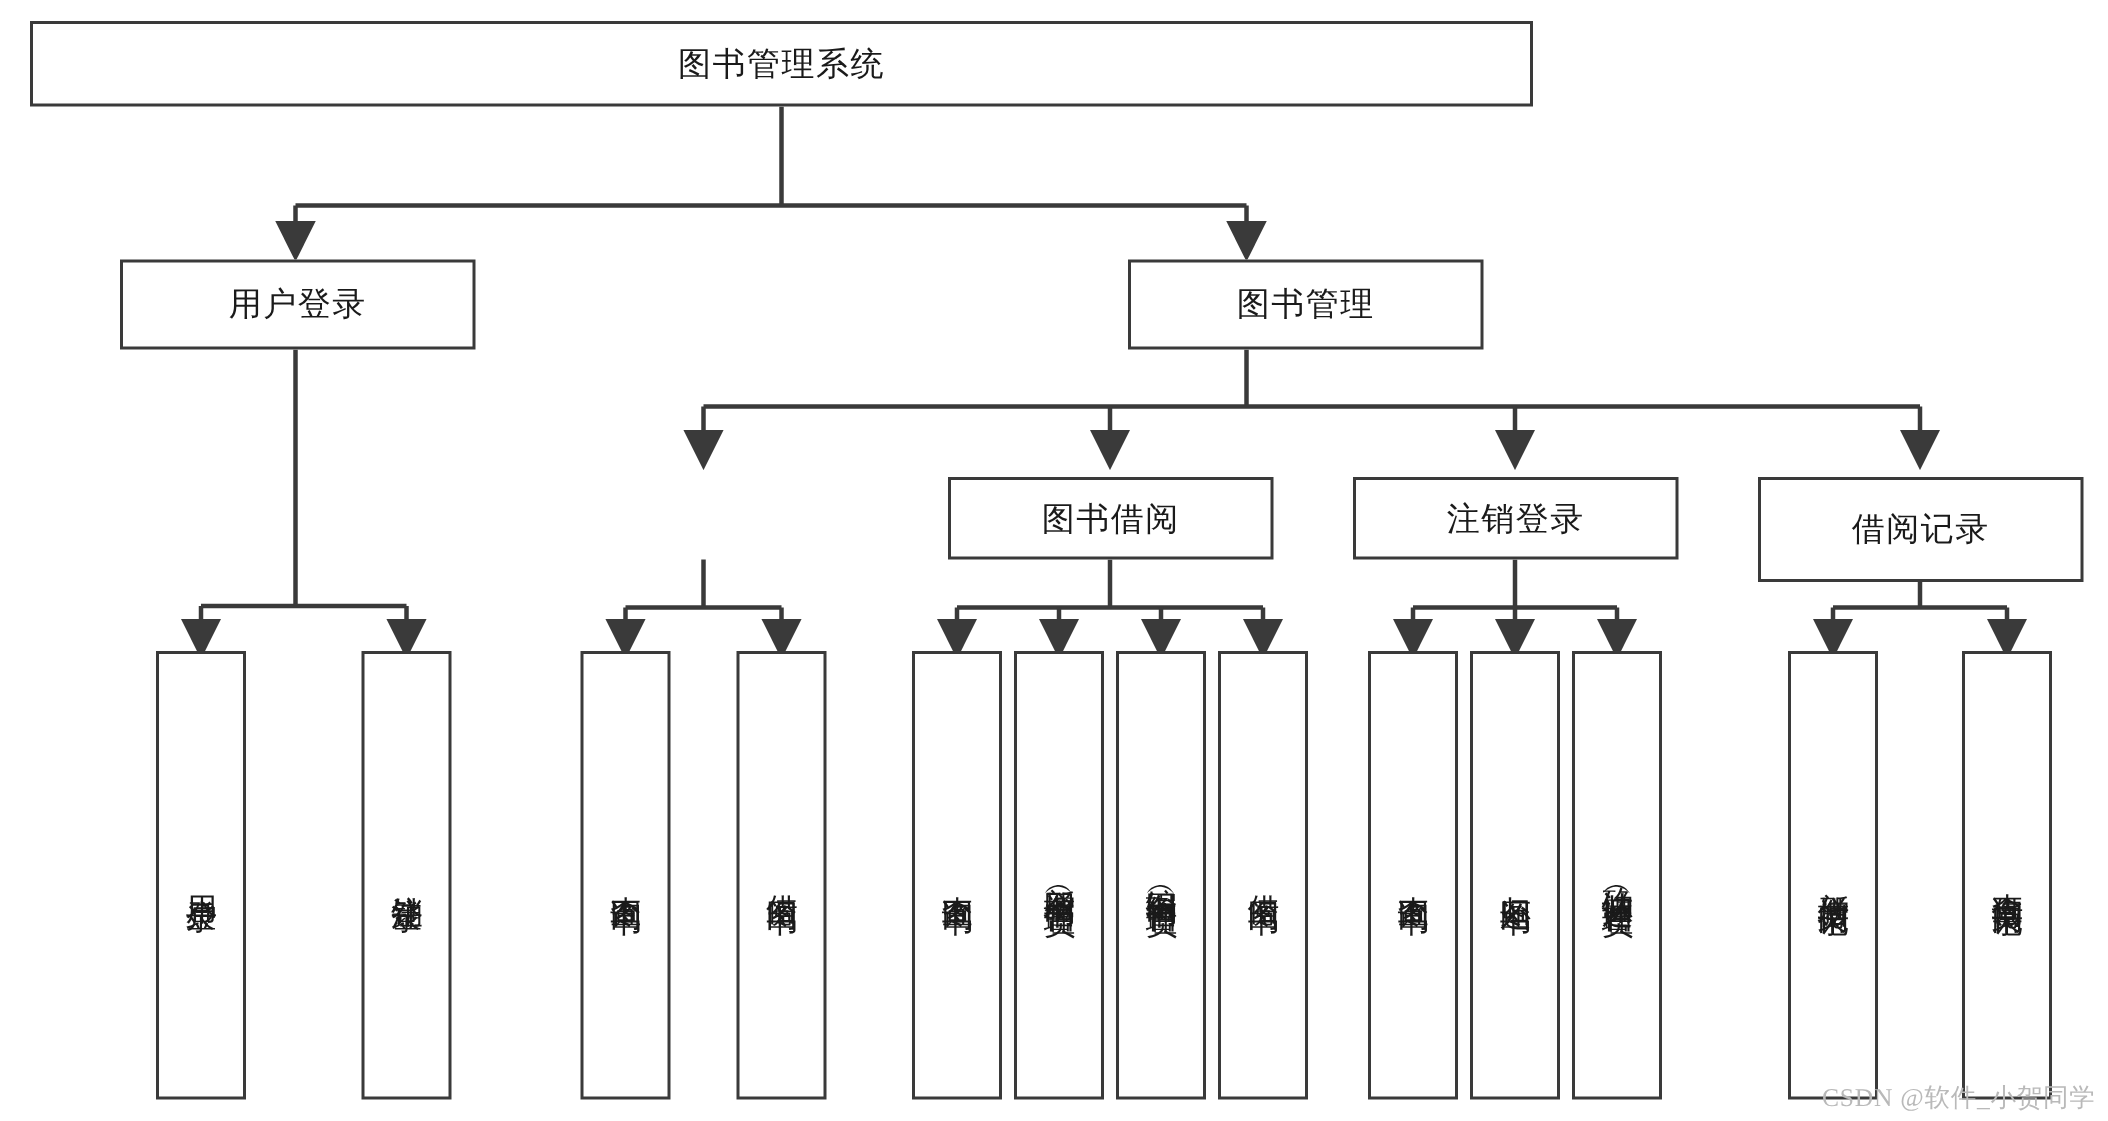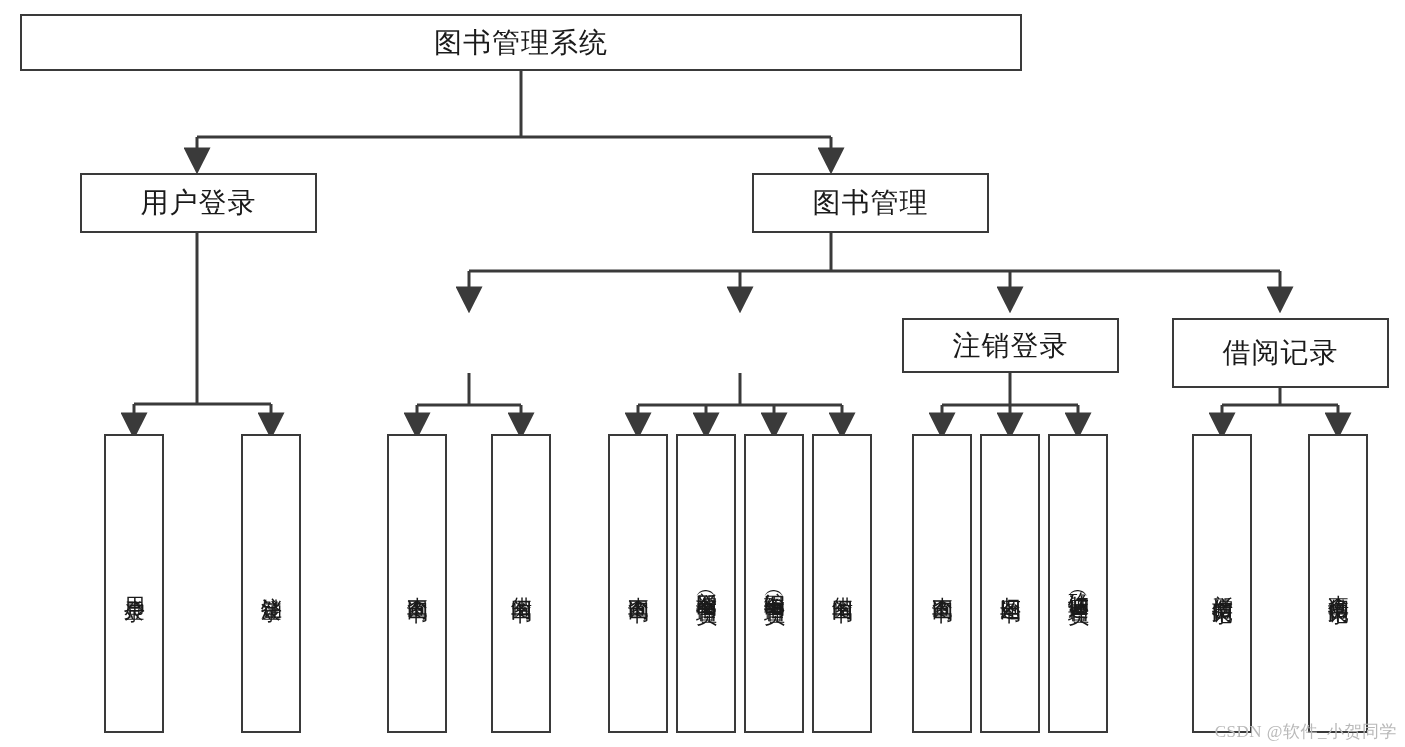--- a/index.html
+++ b/index.html
@@ -29,21 +29,21 @@
     position: absolute;
     box-sizing: border-box;
     border: 2.5px solid #3a3a3a;
     background: #ffffff;
     display: flex;
     align-items: center;
     justify-content: center;
     color: #1a1a1a;
   }
   .node.horiz {
-    font-size: 28px;
+    font-size: 22px;
     letter-spacing: 1px;
   }
   .node.vert {
     align-items: center;
     justify-content: center;
     padding: 6px 0;
   }
   .vert .vlabel {
     writing-mode: vertical-rl;
     text-orientation: upright;
@@ -123,20 +123,23 @@
     <span>图书管理系统</span>
   </div>
 
   <div class="node horiz" style="left:80px; top:173px; width:237px; height:60px;">
     <span>用户登录</span>
   </div>
   <div class="node horiz" style="left:752px; top:173px; width:237px; height:60px;">
     <span>图书管理</span>
   </div>
 
+  <div class="node horiz" style="left:632px; top:318px; width:217px; height:55px;">
+    <span>图书借阅</span>
+  </div>
   <div class="node horiz" style="left:902px; top:318px; width:217px; height:55px;">
     <span>注销登录</span>
   </div>
   <div class="node horiz" style="left:1172px; top:318px; width:217px; height:70px;font-family:Liberation Mono, monospace;">
     <span>借阅记录</span>
   </div>
 
   <div class="node vert" style="left:104px; top:434px; width:60px; height:299px;">
     <span class="vlabel">用户登录</span>
   </div>

